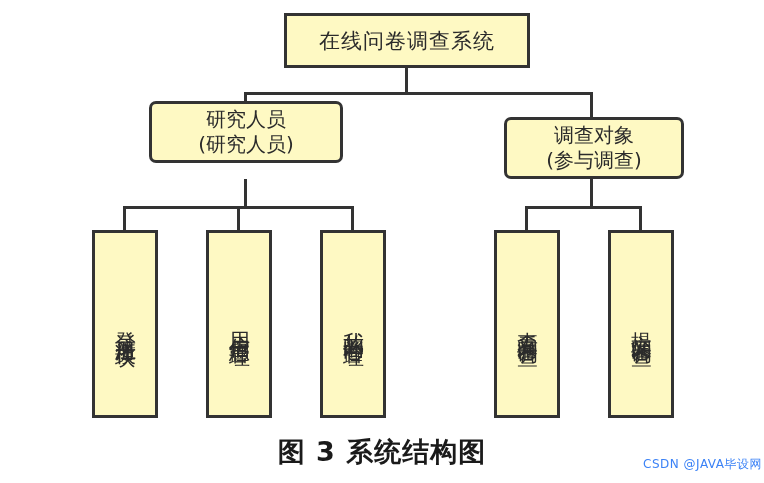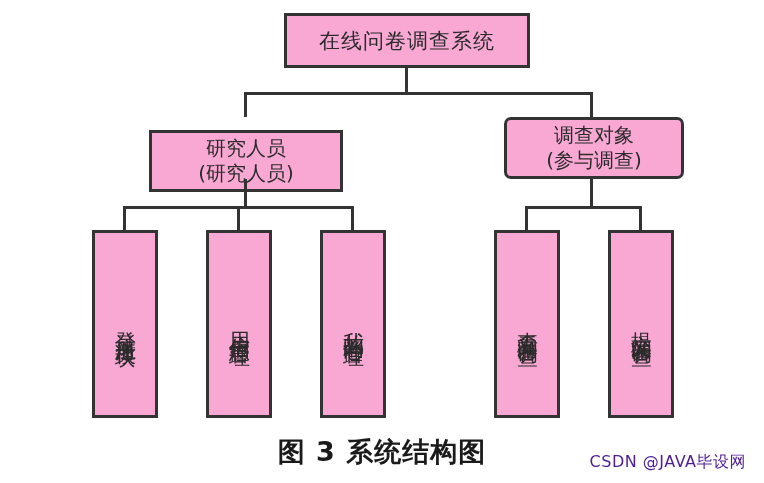--- a/index.html
+++ b/index.html
@@ -21,21 +21,21 @@
     left: 0;
     top: 0;
     width: 764px;
     height: 483px;
   }
 
   .node {
     position: absolute;
     box-sizing: border-box;
     border: 3px solid #333333;
-    background: #f9a8d4;
+    background: #fef9c3;
     display: flex;
     align-items: center;
     justify-content: center;
     text-align: center;
     color: #2b2b2b;
   }
 
   .node-root {
     left: 284px;
     top: 13px;
@@ -48,21 +48,22 @@
   .node-branch {
     width: 194px;
     height: 62px;
     font-size: 20px;
     line-height: 1.25;
     flex-direction: column;
   }
 
   .node-branch-left {
     left: 149px;
-    top: 130px;
+    top: 101px;
+    border-radius: 7px;
   }
 
   .node-branch-right {
     left: 504px;
     top: 117px;
     width: 180px;
     border-radius: 7px;
   }
 
   .node-leaf {
@@ -107,24 +108,24 @@
     width: 764px;
     text-align: center;
     font-size: 27px;
     font-weight: bold;
     color: #1a1a1a;
     letter-spacing: 1px;
   }
 
   #watermark {
     position: absolute;
-    right: 18px;
+    right: 2px;
     bottom: 10px;
-    font-size: 16px;
-    color: #4c1d95;
+    font-size: 12px;
+    color: #3b82f6;
     letter-spacing: 0.5px;
     white-space: nowrap;
   }
 </style>
 </head>
 <body>
 
 <div id="diagram">
 
   <div class="node node-root">

